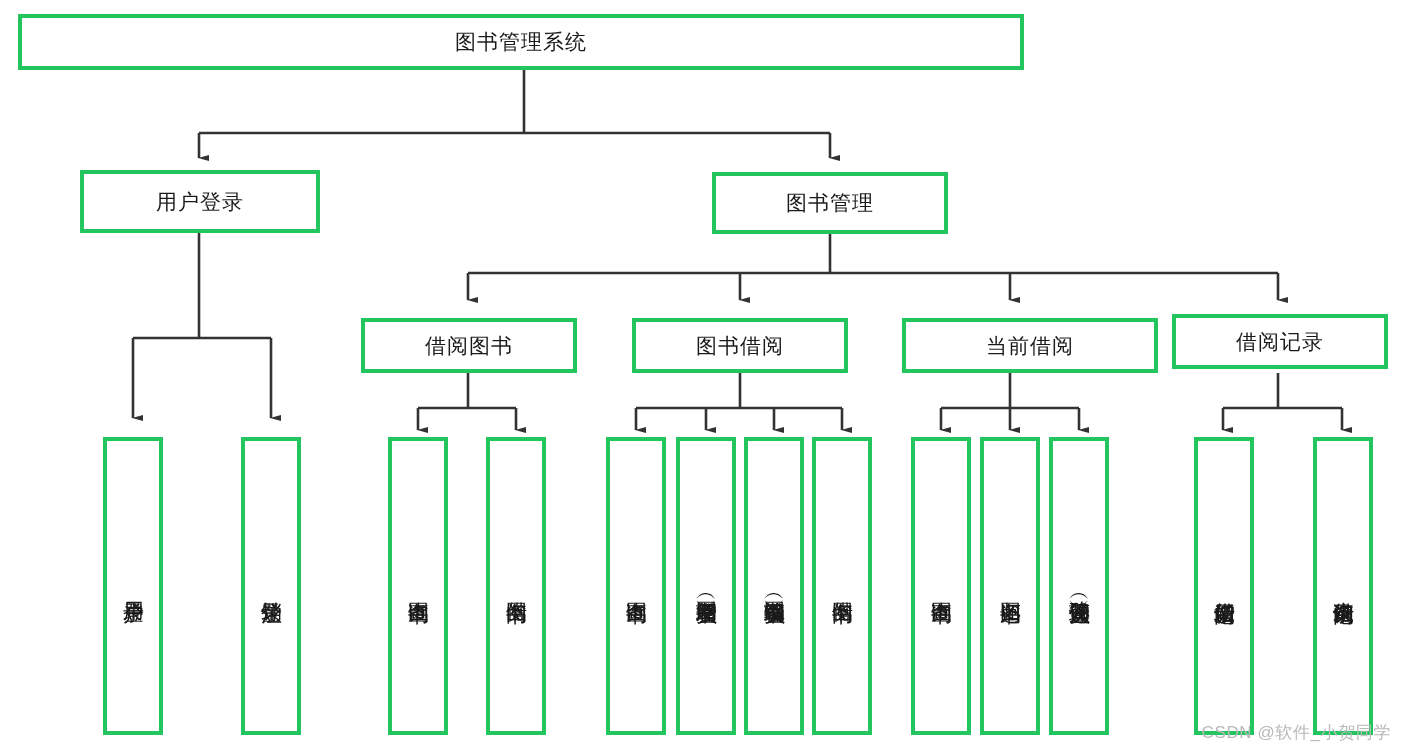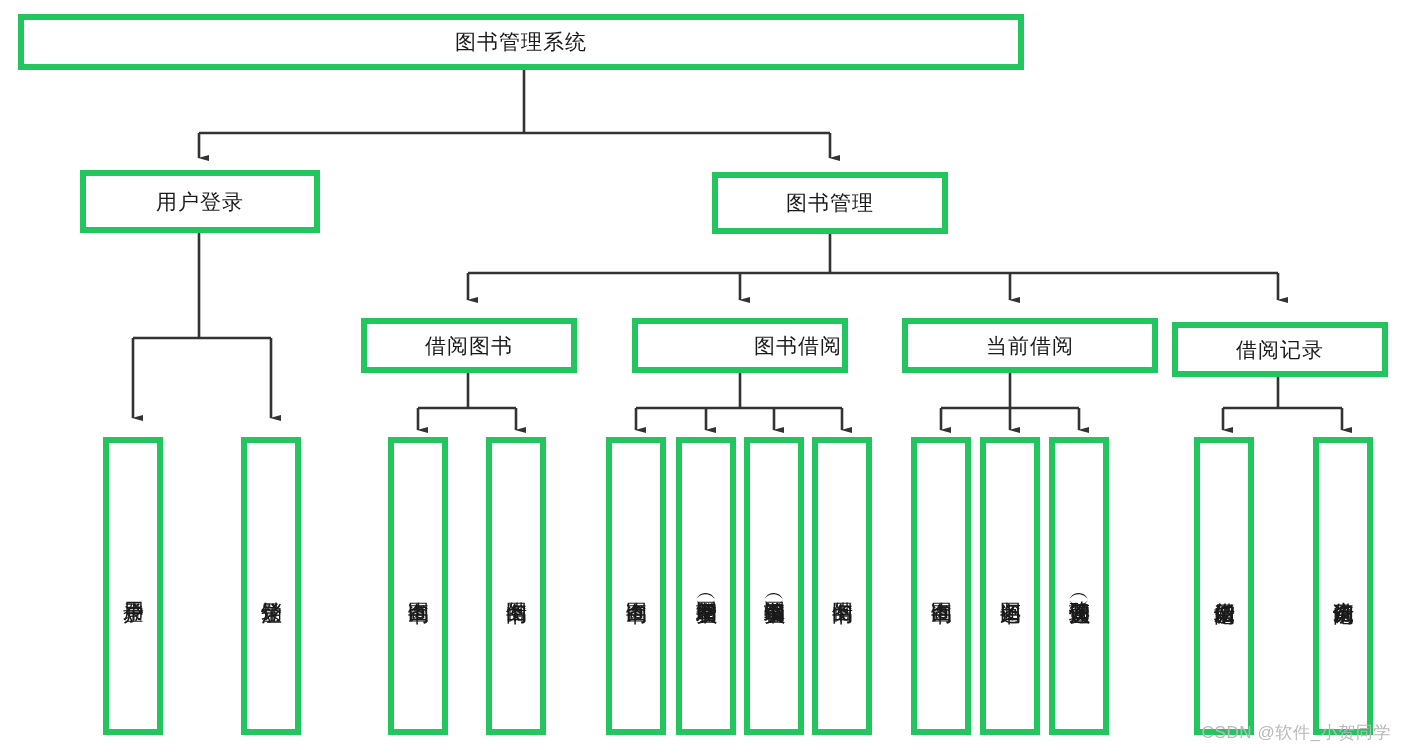--- a/index.html
+++ b/index.html
@@ -23,21 +23,21 @@
     left: 0;
     top: 0;
     width: 1405px;
     height: 747px;
     pointer-events: none;
   }
   .node {
     position: absolute;
     box-sizing: border-box;
     background: #ffffff;
-    border: 6px solid #22c55e;
+    border: 4px solid #22c55e;
     display: flex;
     align-items: center;
     justify-content: center;
     color: #1a1a1a;
     text-align: center;
   }
   .node-h {
     font-size: 21px;
     letter-spacing: 1px;
     line-height: 1.2;
@@ -130,29 +130,29 @@
   </div>
 
   <div class="node node-h" style="left:712px; top:172px; width:236px; height:62px;">
     <span>图书管理</span>
   </div>
 
   <div class="node node-h" style="left:361px; top:318px; width:216px; height:55px;">
     <span>借阅图书</span>
   </div>
 
-  <div class="node node-h" style="left:632px; top:318px; width:216px; height:55px;justify-content:flex-end;">
+  <div class="node node-h" style="left:632px; top:318px; width:216px; height:55px;">
     <span>图书借阅</span>
   </div>
 
   <div class="node node-h" style="left:902px; top:318px; width:256px; height:55px;">
     <span>当前借阅</span>
   </div>
 
-  <div class="node node-h" style="left:1172px; top:322px; width:216px; height:55px;">
+  <div class="node node-h" style="left:1172px; top:314px; width:216px; height:55px;">
     <span>借阅记录</span>
   </div>
 
   <div class="node node-v" style="left:103px; top:437px; width:60px; height:298px;">
     <span>用户登录</span>
   </div>
 
   <div class="node node-v" style="left:241px; top:437px; width:60px; height:298px;">
     <span>注销登录</span>
   </div>

